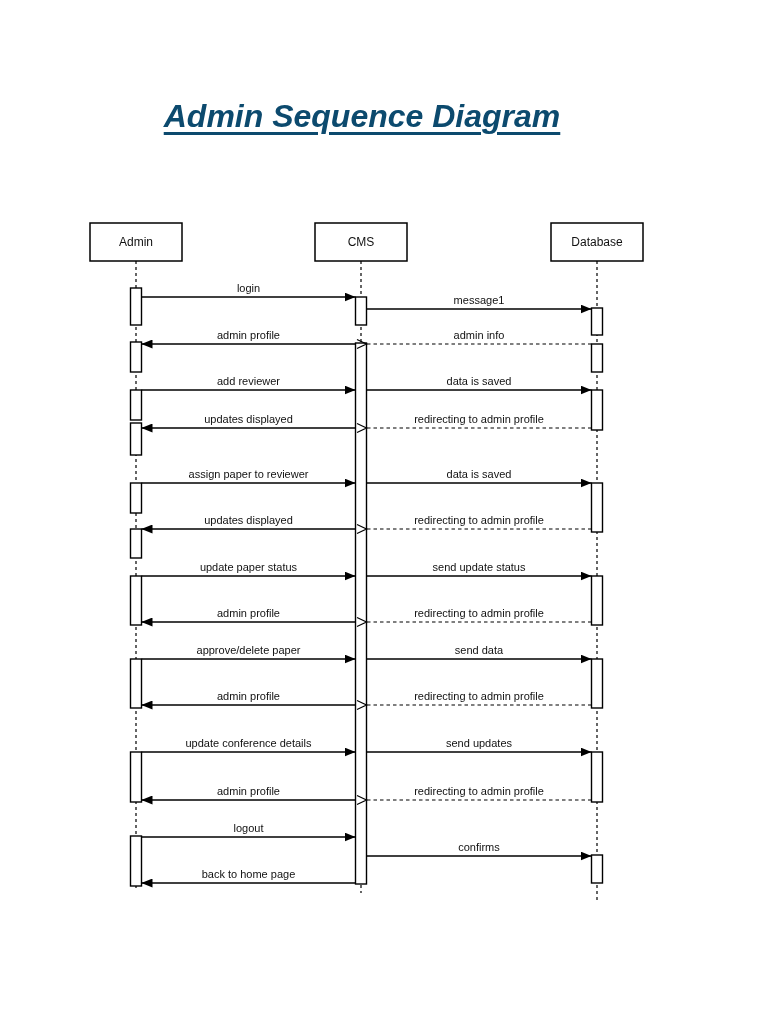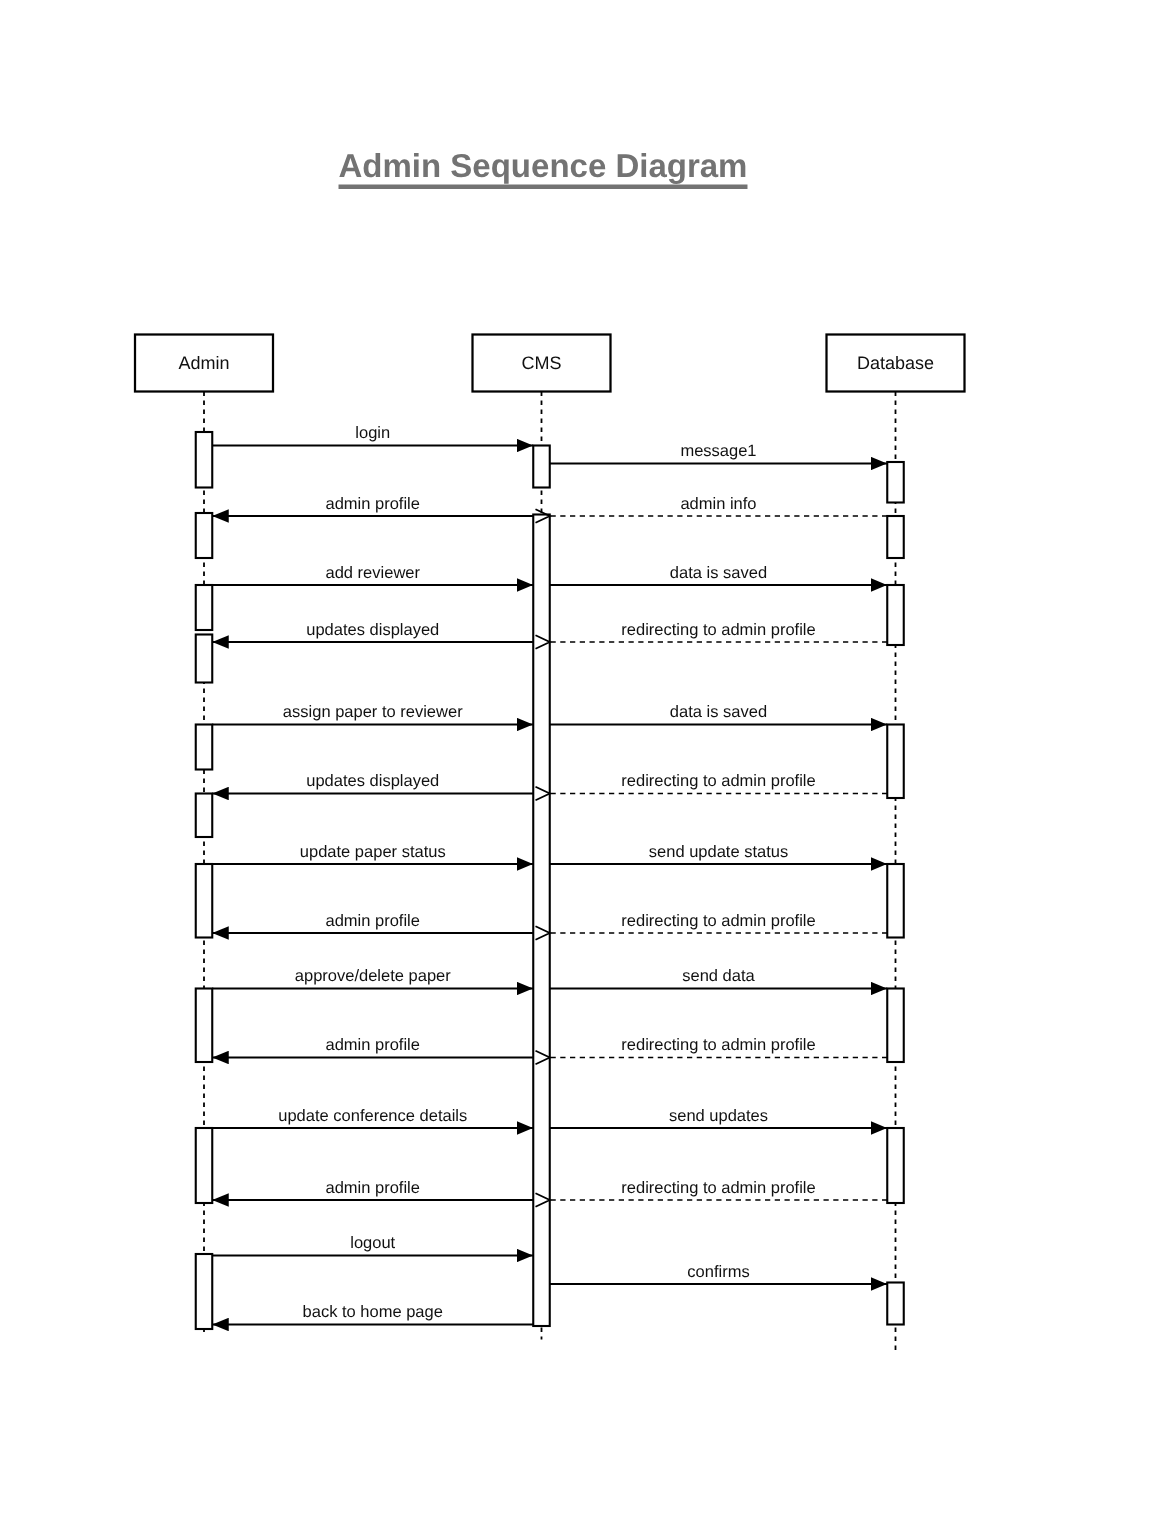--- a/index.html
+++ b/index.html
@@ -10,28 +10,29 @@
     background: #ffffff;
     overflow: hidden;
     font-family: "Liberation Sans", sans-serif;
   }
   .title {
     position: absolute;
     top: 98px;
     left: 362px;
     transform: translateX(-50%);
     margin: 0;
-    font-size: 22px;
+    font-size: 32px;
     font-weight: bold;
-    color: #737373;
+    color: #0c4a6e;
     white-space: nowrap;
     text-decoration: underline;
     text-decoration-thickness: 2.5px;
     text-underline-offset: 5px;
     font-family: "Liberation Sans", sans-serif;
+    font-style: italic;
   }
   svg.diagram { position: absolute; top: 0; left: 0; }
   .lifeline   { stroke: #000000; stroke-width: 1.2; stroke-dasharray: 3 3; fill: none; }
   .activation { fill: #ffffff; stroke: #000000; stroke-width: 1.4; }
   .msg        { stroke: #000000; stroke-width: 1.3; fill: none; }
   .msg.dashed { stroke-dasharray: 3.5 3; stroke-width: 1.1; }
   .msg-label  { font: 11px "Liberation Sans", sans-serif; fill: #111111; text-anchor: middle; }
   .actor-rect { fill: #ffffff; stroke: #000000; stroke-width: 1.5; }
   .actor-label{ font: 12px "Liberation Sans", sans-serif; fill: #111111; text-anchor: middle; }
 </style>

